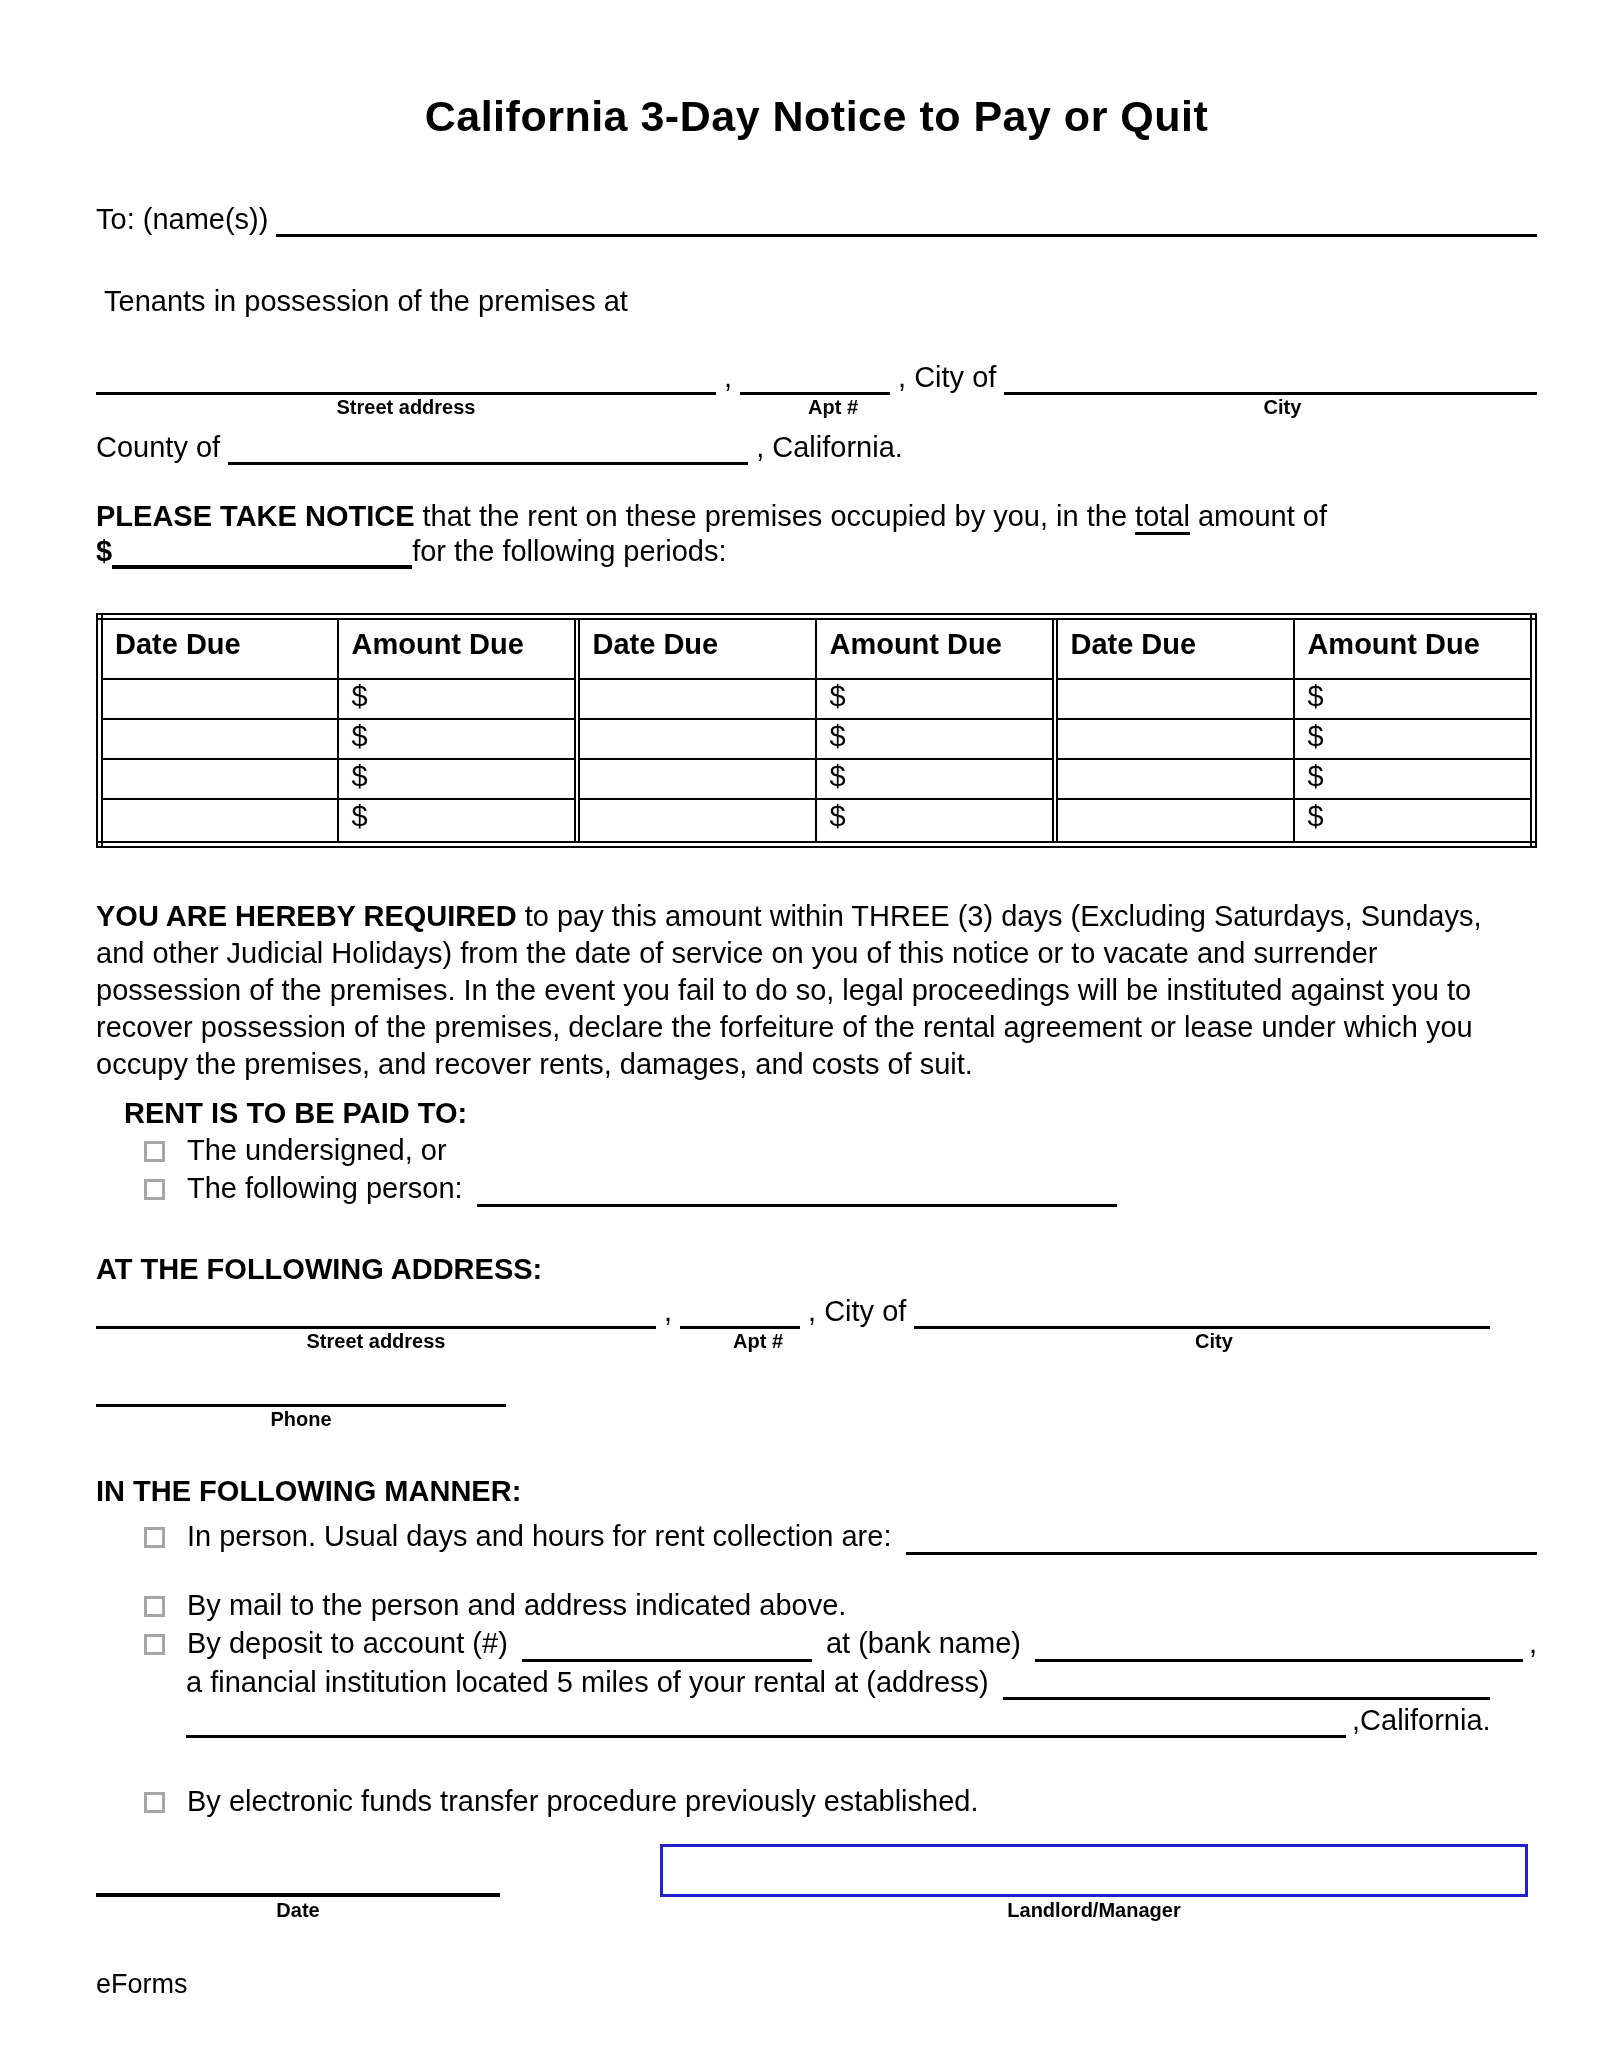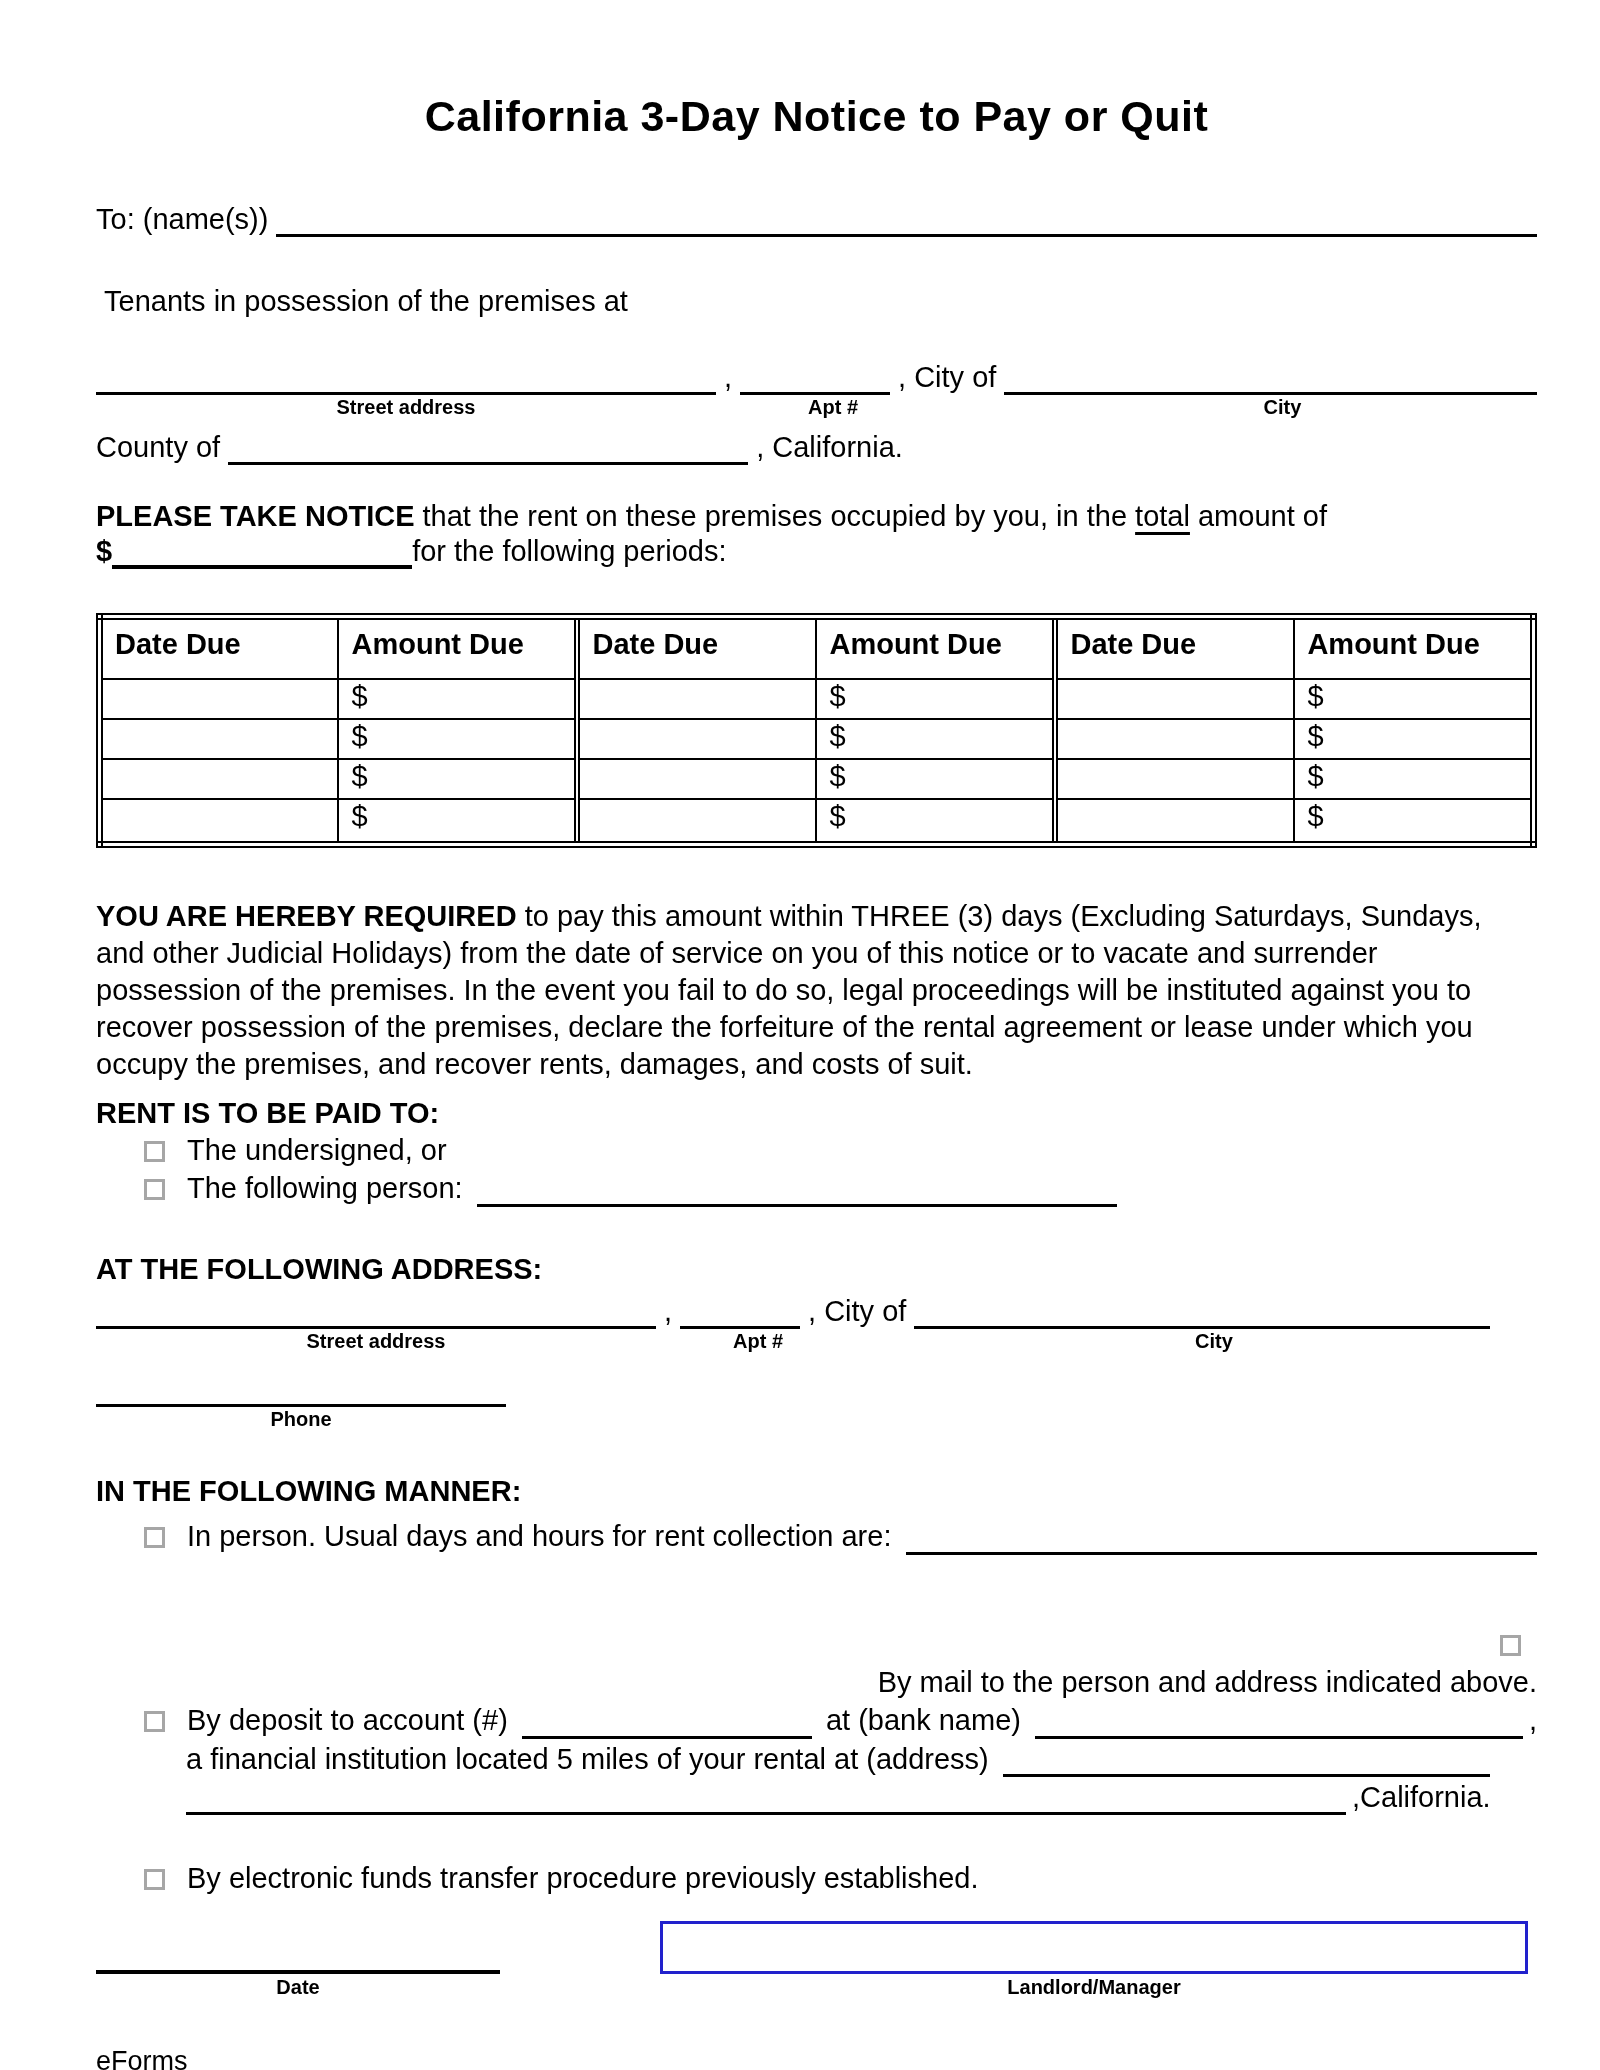--- a/index.html
+++ b/index.html
@@ -74,21 +74,21 @@
     vertical-align: top;
   }
   table.rent-table th { height: 62px; font-weight: bold; padding-top: 8px; }
   table.rent-table td { height: 40px; }
   table.rent-table tr.last td { height: 46px; }
   table.rent-table th.grp, table.rent-table td.grp { border-left: 6px double #000; }
 
   .demand-par { margin-top: 50px; line-height: 37px; width: 1404px; }
 
   .section-h { font-weight: bold; line-height: 36px; }
-  .paidto-h { margin-top: 12px; }
+  .paidto-h { margin-top: 12px; margin-left: 28px; }
 
   .cb-row {
     display: flex;
     align-items: flex-end;
     column-gap: 6px;
     line-height: 38px;
     padding-left: 48px;
   }
   .checkbox {
     flex: 0 0 auto;
@@ -99,21 +99,21 @@
   }
   .cb-text { white-space: pre; }
 
   .ataddr-h { margin-top: 44px; }
   .addr-row-2 { margin-top: 6px; margin-right: 47px; }
   .labels-row-2 { margin-right: 47px; }
   .phone-row { margin-top: 18px; }
 
   .manner-h { margin-top: 40px; }
   .manner-item-1 { margin-top: 8px; }
-  .manner-item-2 { margin-top: 80px; flex-direction: column; }
+  .manner-item-2 { margin-top: 31px; }
   .manner-item-3 { }
   .manner-cont-row { display:flex; align-items: flex-end; column-gap: 6px; line-height: 36px; margin-left: 90px; margin-top: 2px; }
   .manner-l2 { margin-right: 47px; }
   .manner-item-4 { margin-top: 44px; }
 
   .sig-row { margin-top: 24px; display: flex; align-items: flex-end; }
   .date-col { width: 404px; }
   .date-blank { width: 404px; display:block; border-bottom: 4px solid #000; height: 34px; }
   .sig-spacer { width: 160px; }
   .sig-box {

